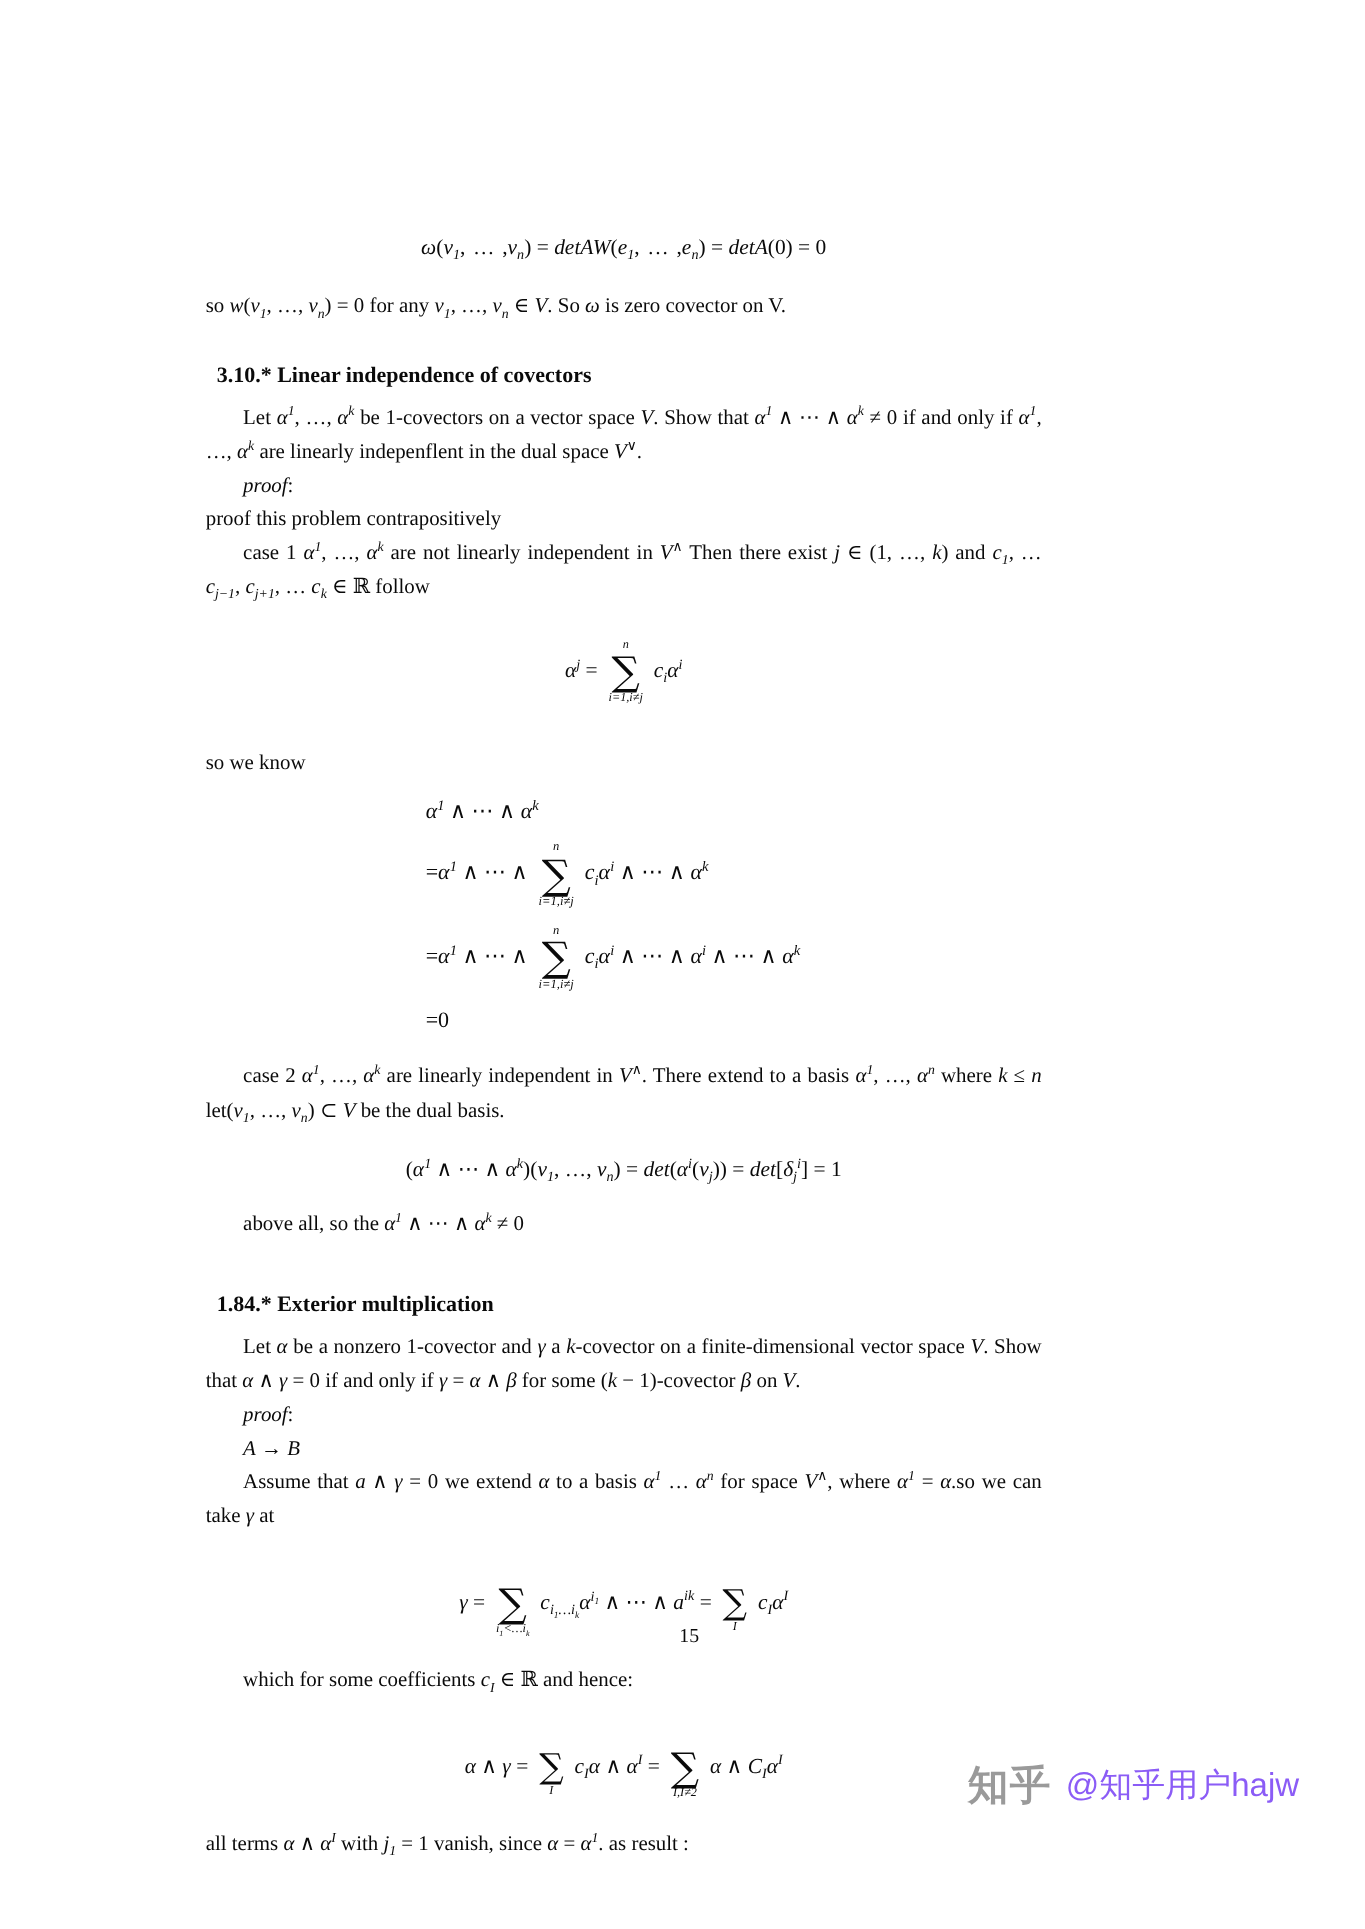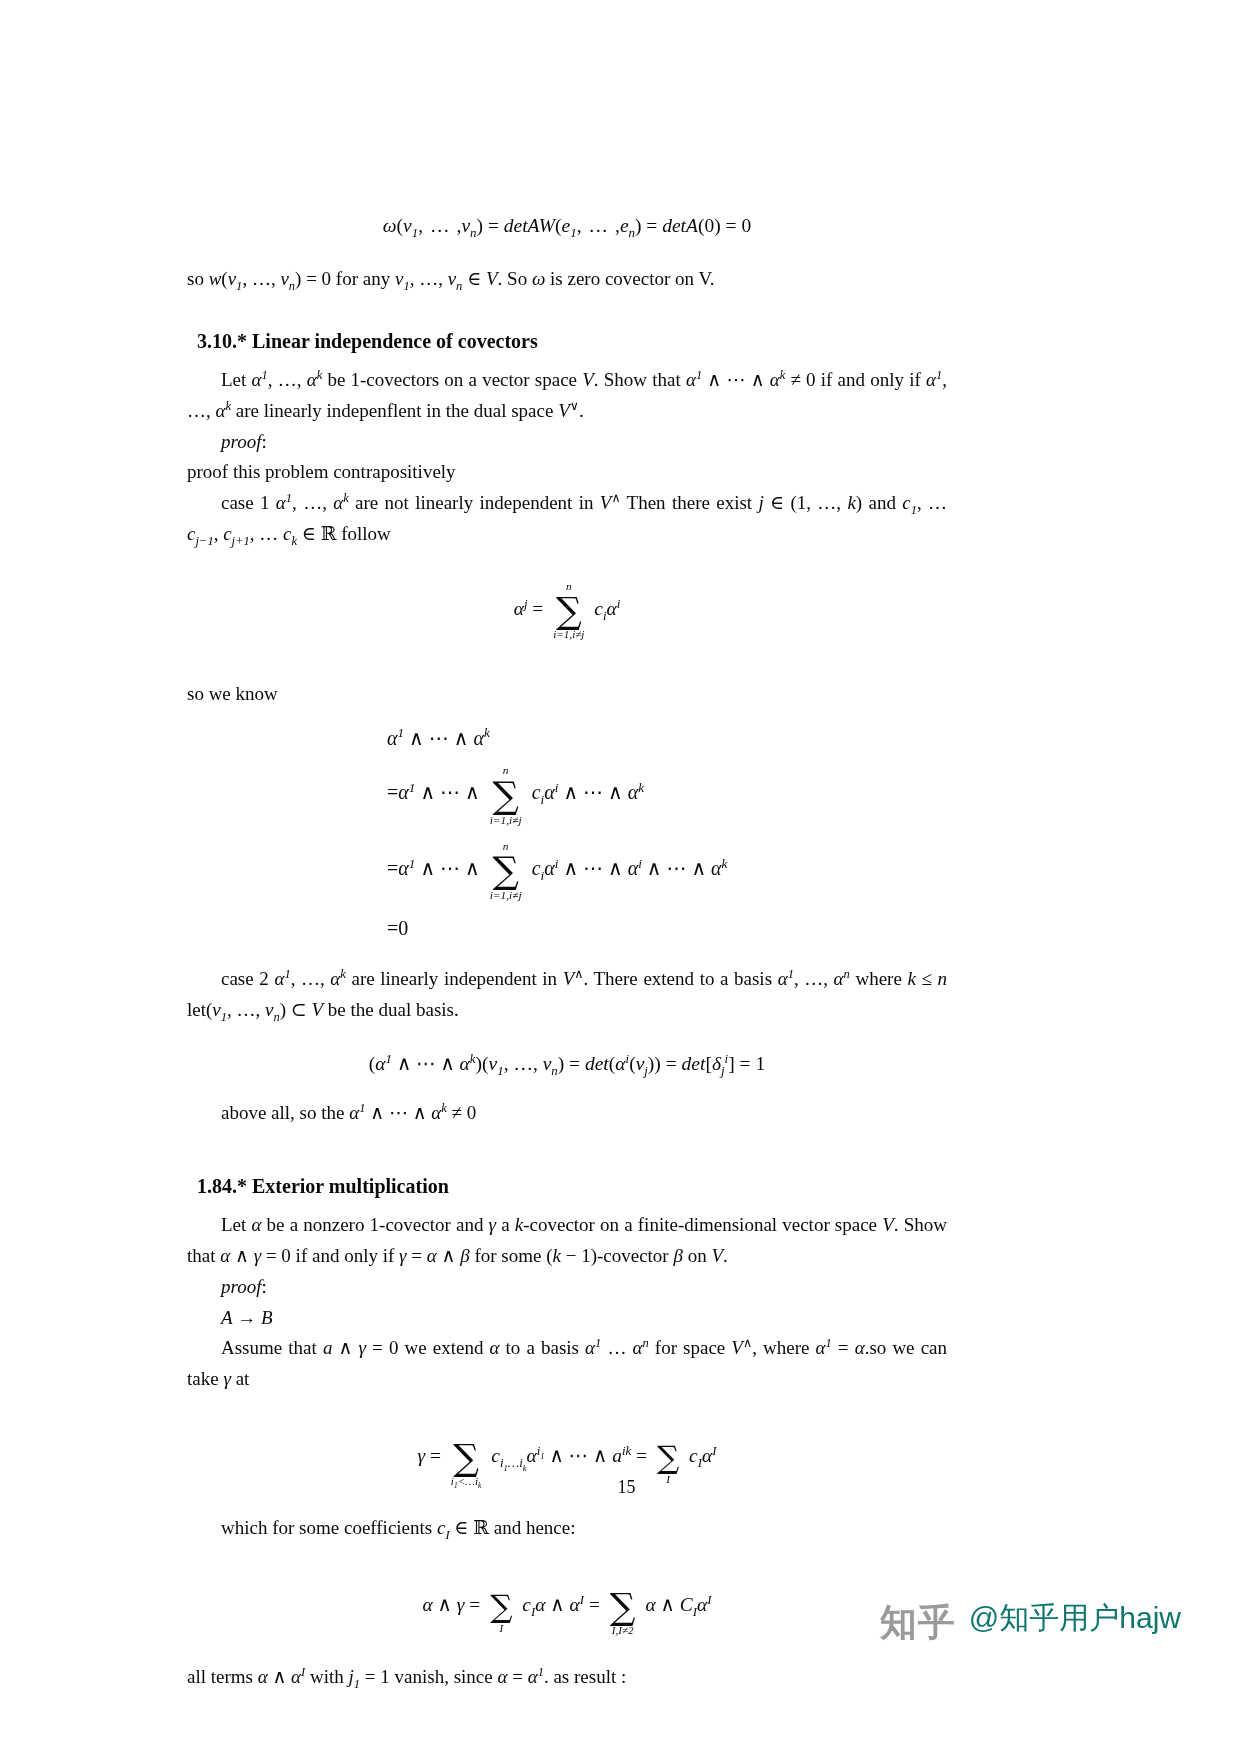--- a/index.html
+++ b/index.html
@@ -99,34 +99,35 @@
     font-size: 18px;
     font-family: "Liberation Serif", "DejaVu Serif", serif;
     padding-left: 12px;
   }
 
   .watermark {
     position: absolute;
     right: 60px;
     top: 1598px;
     display: flex;
+    align-items: center;
     gap: 13px;
     color: #9a9a9a;
     font-family: "Liberation Sans", sans-serif;
   }
   .wm-logo {
     font-size: 37px;
     font-weight: bold;
     letter-spacing: 1px;
     color: #9a9a9a;
     font-family: "Liberation Sans", sans-serif;
   }
   .wm-text {
     font-size: 30px;
-    color: #0f766e;
+    color: #8b5cf6;
     font-family: "Liberation Sans", sans-serif;
   }
   .nbsp-w { display: inline-block; width: 7px; }
 </style>
 </head>
 <body>
 
 <div class="page">
 
   <div class="content">

